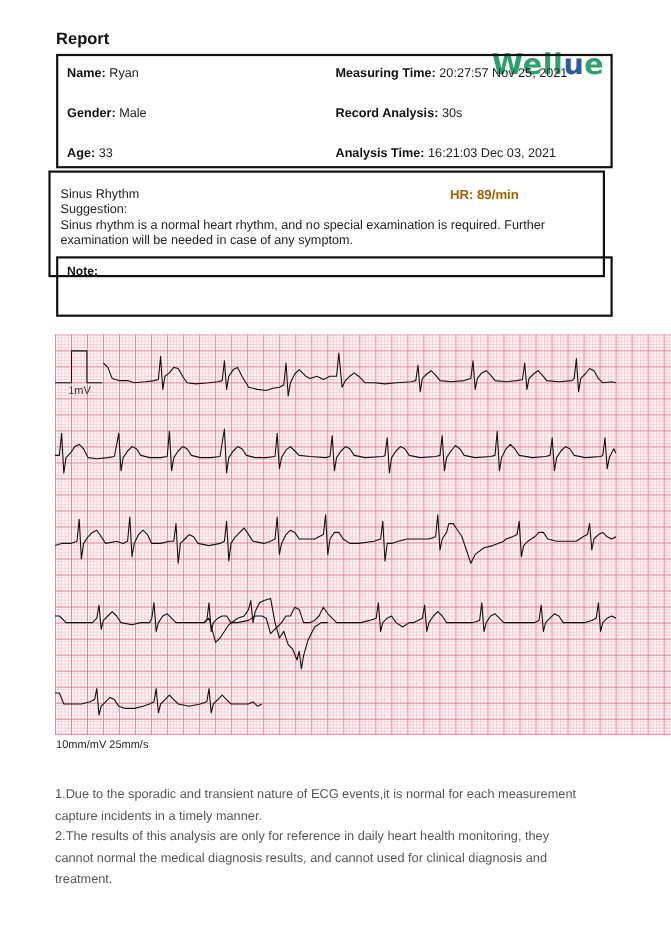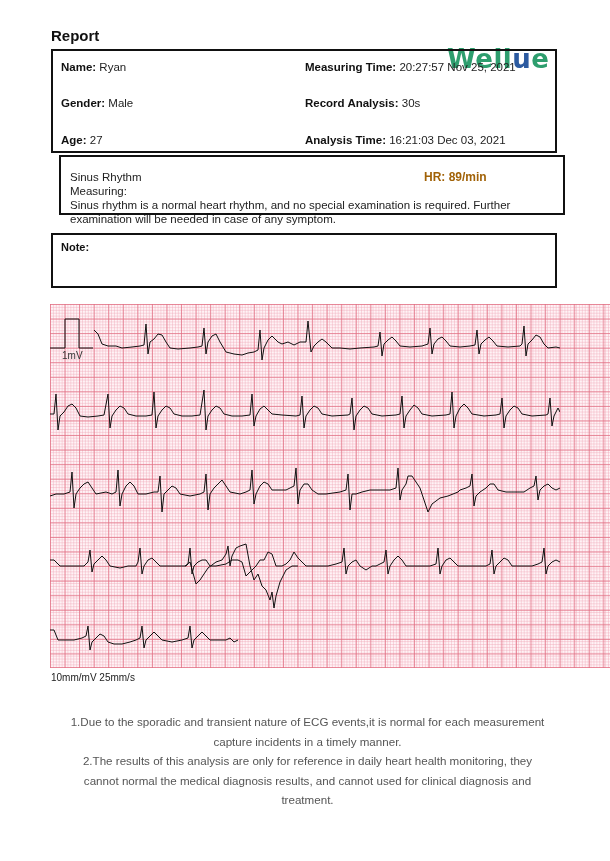--- a/index.html
+++ b/index.html
@@ -6,21 +6,21 @@
   body { width: 610px; height: 861px; position: relative; overflow: hidden; font-family: "Liberation Sans", sans-serif; color: #111; }
   .report-title { position: absolute; left: 51px; top: 27px; font-size: 15px; font-weight: 700; color: #111; }
   .logo { position: absolute; left: 447px; top: 16px; font-size: 26px; font-weight: 700; letter-spacing: 0.5px; font-family: "DejaVu Sans", sans-serif; margin-top: 28px; }
   .logo .g { color: #2e9e6e; }
   .logo .b { color: #2c5aa0; }
 
   .info-box { position: absolute; left: 51px; top: 49px; width: 506px; height: 104px; border: 2px solid #111; box-sizing: border-box; }
   .info-row { position: absolute; font-size: 11.5px; color: #222; }
   .info-row b { font-weight: 700; color: #111; }
 
-  .result-box { position: absolute; left: 59px; top: 155px; width: 506px; height: 60px; border: 2px solid #111; box-sizing: border-box; }
+  .result-box { position: absolute; left: 44px; top: 155px; width: 506px; height: 97px; border: 2px solid #111; box-sizing: border-box; }
   .result-box .t { position: absolute; font-size: 11.5px; color: #222; line-height: 14px; }
   .hr { position: absolute; left: 363px; top: 13px; font-size: 12px; font-weight: 700; color: #a16207; }
 
   .note-box { position: absolute; left: 51px; top: 233px; width: 506px; height: 55px; border: 2px solid #111; box-sizing: border-box; }
   .note-box .t { position: absolute; left: 8px; top: 6px; font-size: 11px; font-weight: 700; color: #111; }
 
   .ecg { position: absolute; left: 50px; top: 304px; width: 591px; height: 364px;
     background-color: #fff3f6;
     background-image:
       linear-gradient(to right, rgba(225,110,130,0.75) 1px, transparent 1px),
@@ -29,41 +29,41 @@
       linear-gradient(to bottom, rgba(240,170,185,0.45) 1px, transparent 1px);
     background-size: 14.57px 14.57px, 14.57px 14.57px, 2.914px 2.914px, 2.914px 2.914px;
     border-right: 1px solid rgba(225,110,130,0.75); border-bottom: 1px solid rgba(225,110,130,0.75);
     box-sizing: border-box;
   }
   .ecg svg { position: absolute; left: 0; top: 0; }
   .mv-label { position: absolute; left: 12px; top: 46px; font-size: 10px; color: #333; }
   .scale-label { position: absolute; left: 51px; top: 672px; font-size: 10px; color: #222; }
 
   .disclaimer { position: absolute; left: 50px; top: 712px; width: 515px; font-size: 11.6px; line-height: 19.6px; color: #555; }
-  .disclaimer p { margin: 0; text-align: center; }
+  .disclaimer p { margin: 0; }
 </style>
 </head>
 <body>
 
 <div class="report-title">Report</div>
 <div class="logo"><span class="g">Well</span><span class="b">u</span><span class="g">e</span></div>
 
 <div class="info-box">
   <div class="info-row" style="left:8px;top:10px;"><b>Name:</b> <span>Ryan</span></div>
   <div class="info-row" style="left:8px;top:46px;"><b>Gender:</b> <span>Male</span></div>
-  <div class="info-row" style="left:8px;top:83px;"><b>Age:</b> <span>27</span></div>
+  <div class="info-row" style="left:8px;top:83px;"><b>Age:</b> <span>33</span></div>
   <div class="info-row" style="left:252px;top:10px;"><b>Measuring Time:</b> <span>20:27:57 Nov 25, 2021</span></div>
   <div class="info-row" style="left:252px;top:46px;"><b>Record Analysis:</b> <span>30s</span></div>
   <div class="info-row" style="left:252px;top:83px;"><b>Analysis Time:</b> <span>16:21:03 Dec 03, 2021</span></div>
 </div>
 
 <div class="result-box">
   <div class="t" style="left:9px;top:13px;">Sinus Rhythm</div>
   <div class="hr">HR:  89/min</div>
-  <div class="t" style="left:9px;top:27px;">Measuring:</div>
+  <div class="t" style="left:9px;top:27px;">Suggestion:</div>
   <div class="t" style="left:9px;top:41px;">Sinus rhythm is a normal heart rhythm, and no special examination is required. Further</div>
   <div class="t" style="left:9px;top:55px;">examination will be needed in case of any symptom.</div>
 </div>
 
 <div class="note-box">
   <div class="t">Note:</div>
 </div>
 
 <div class="ecg">
   <svg width="510" height="364" viewBox="0 0 510 364">

